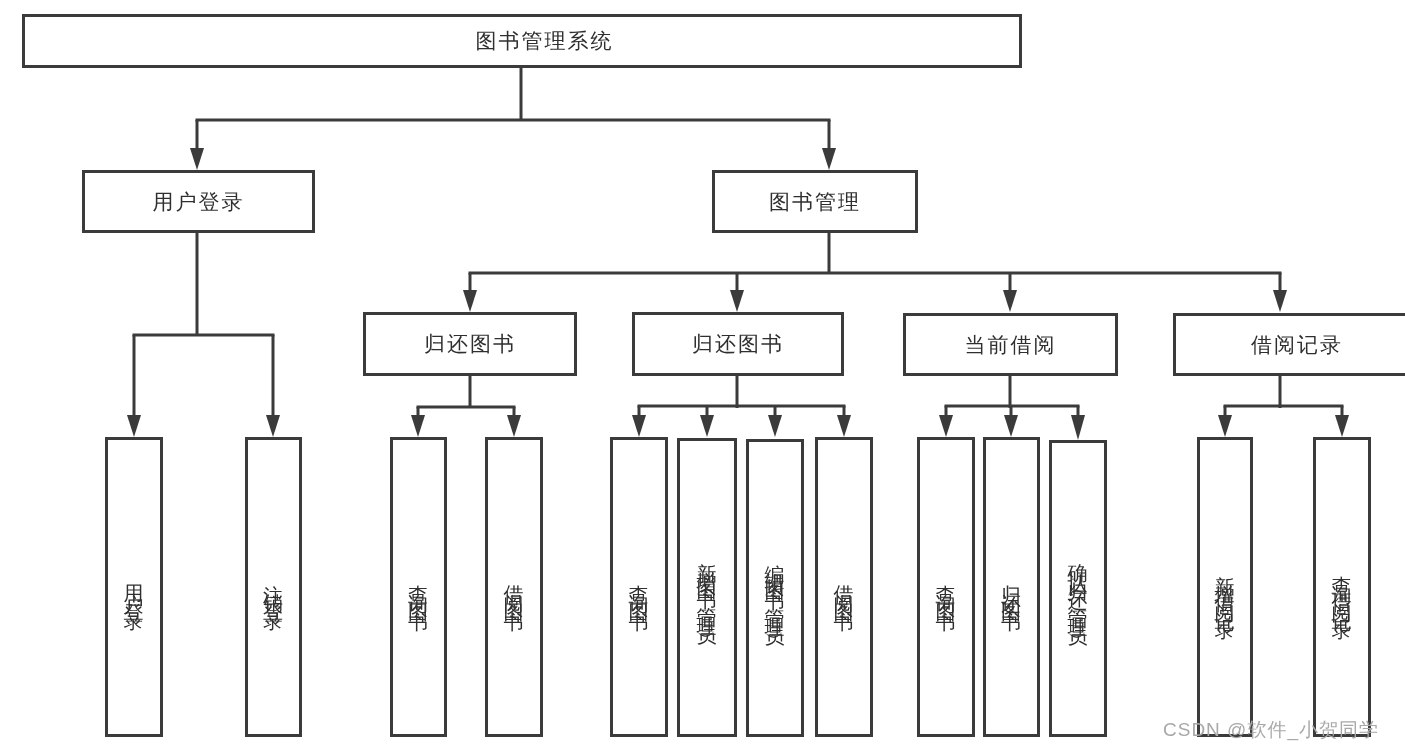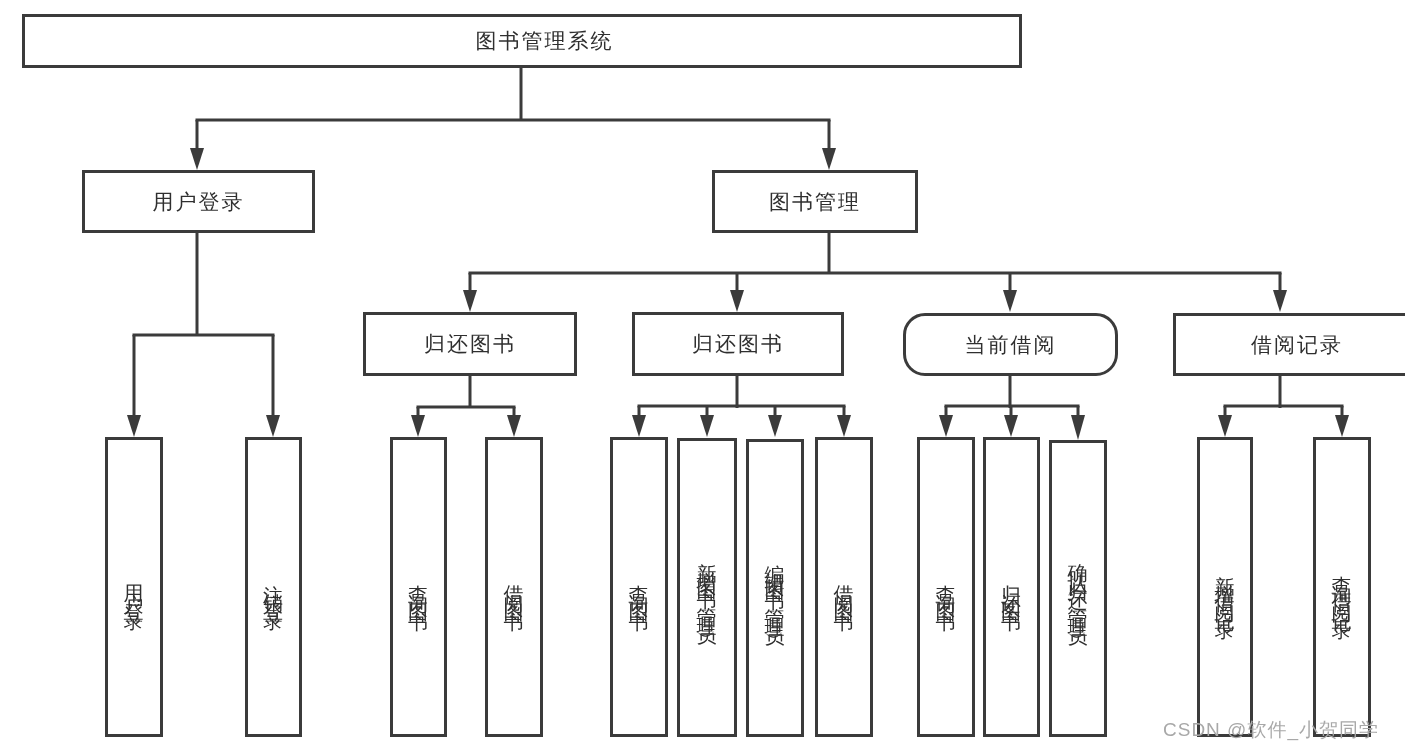--- a/index.html
+++ b/index.html
@@ -103,21 +103,21 @@
   <div class="box hbox" style="left:712px;top:170px;width:206px;height:63px;">
     <span>图书管理</span>
   </div>
 
   <div class="box hbox" style="left:363px;top:312px;width:214px;height:64px;">
     <span>归还图书</span>
   </div>
   <div class="box hbox" style="left:632px;top:312px;width:212px;height:64px;">
     <span>归还图书</span>
   </div>
-  <div class="box hbox" style="left:903px;top:313px;width:215px;height:63px;border-radius:22px;">
+  <div class="box hbox" style="left:903px;top:313px;width:215px;height:63px;">
     <span>当前借阅</span>
   </div>
   <div class="box hbox" style="left:1173px;top:313px;width:248px;height:63px;">
     <span>借阅记录</span>
   </div>
 
   <div class="box vbox" style="left:105px;top:437px;width:58px;height:300px;">
     <span>用户登录</span>
   </div>
   <div class="box vbox" style="left:245px;top:437px;width:57px;height:300px;">

